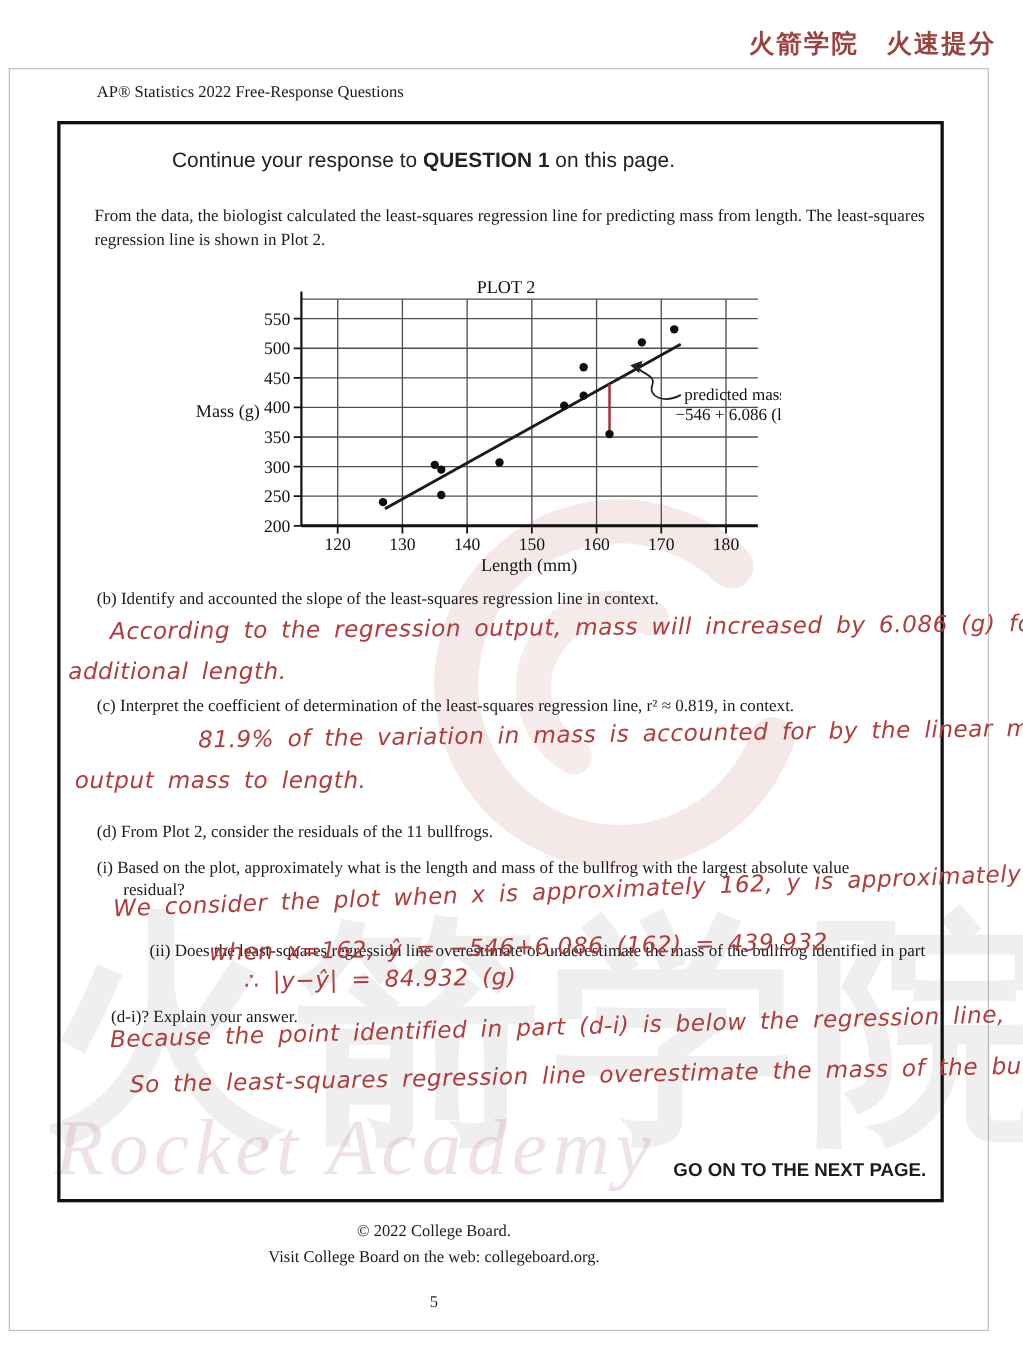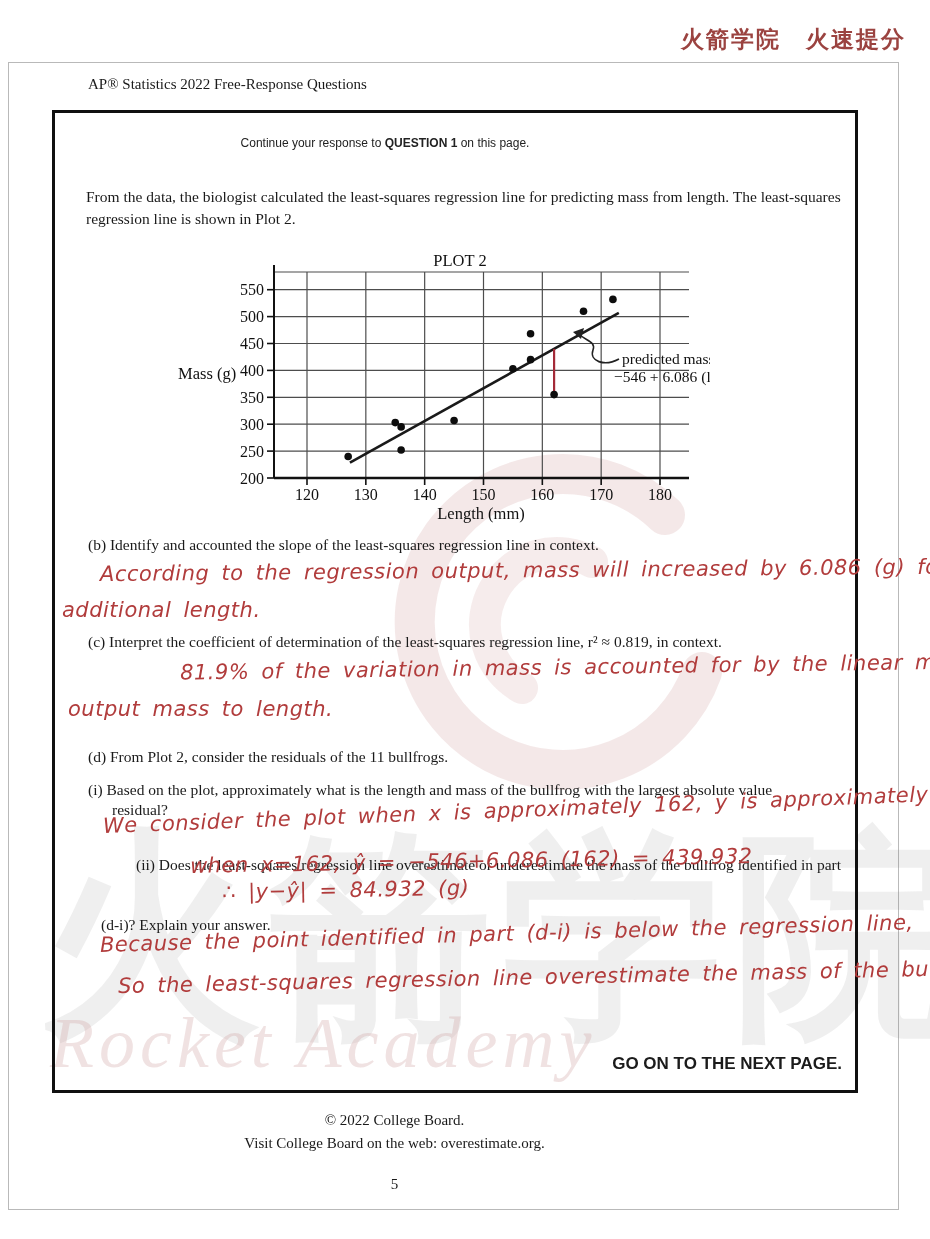--- a/index.html
+++ b/index.html
@@ -20,21 +20,21 @@
          color:rgba(205,160,160,0.30);letter-spacing:5px;white-space:nowrap;
          font-family:"Liberation Serif", serif;}
 
   .brand{right:24px;top:24px;font-size:23px;font-weight:bold;color:#9b4340;
          font-family:"Liberation Sans", sans-serif;letter-spacing:2px;z-index:2;}
 
   .doc-header{left:88px;top:76px;font-size:15px;z-index:2;}
 
   .qbox{left:52px;top:110px;width:800px;height:977px;border:3px solid #101010;z-index:2;background:transparent;}
 
-  .continue{left:52px;top:136px;width:666px;text-align:center;font-size:12px;
+  .continue{left:52px;top:136px;width:666px;text-align:center;font-size:19px;
             font-family:"Liberation Sans", sans-serif;color:#222;z-index:3;}
 
   .intro{left:86px;top:186px;width:788px;font-size:15.5px;line-height:1.42;z-index:3;}
 
   .prompt{font-size:15.5px;z-index:3;white-space:nowrap;}
 
   .hw{font-size:21px;font-style:italic;color:#b13c3c;z-index:4;white-space:nowrap;
       font-family:"DejaVu Sans", sans-serif;letter-spacing:0.5px;word-spacing:5px;}
 
   .go-on{right:88px;top:1054px;font-size:17px;font-weight:bold;
@@ -155,14 +155,14 @@
 <div class="abs hw" style="left:222px;top:878px;transform:rotate(-1deg);">∴ |y−ŷ| = 84.932 (g)</div>
 
 <div class="abs prompt" style="left:88px;top:856px;margin-left:48px;">(ii) Does the least-squares regression line overestimate or underestimate the mass of the bullfrog identified in part</div>
 <div class="abs prompt" style="left:101px;top:916px;">(d-i)? Explain your answer.</div>
 <div class="abs hw" style="left:100px;top:933px;transform:rotate(-1.6deg);transform-origin:left center;">Because the point identified in part (d-i) is below the regression line,</div>
 <div class="abs hw" style="left:118px;top:974px;transform:rotate(-1.2deg);transform-origin:left center;">So the least-squares regression line overestimate the mass of the bullfrog.</div>
 
 <div class="abs go-on">GO ON TO THE NEXT PAGE.</div>
 
 <div class="abs footer-line" style="top:1112px;">© 2022 College Board.</div>
-<div class="abs footer-line" style="top:1135px;">Visit College Board on the web: overestimate.org.</div>
+<div class="abs footer-line" style="top:1135px;">Visit College Board on the web: collegeboard.org.</div>
 <div class="abs footer-line" style="top:1176px;">5</div>
 
 </body></html>

